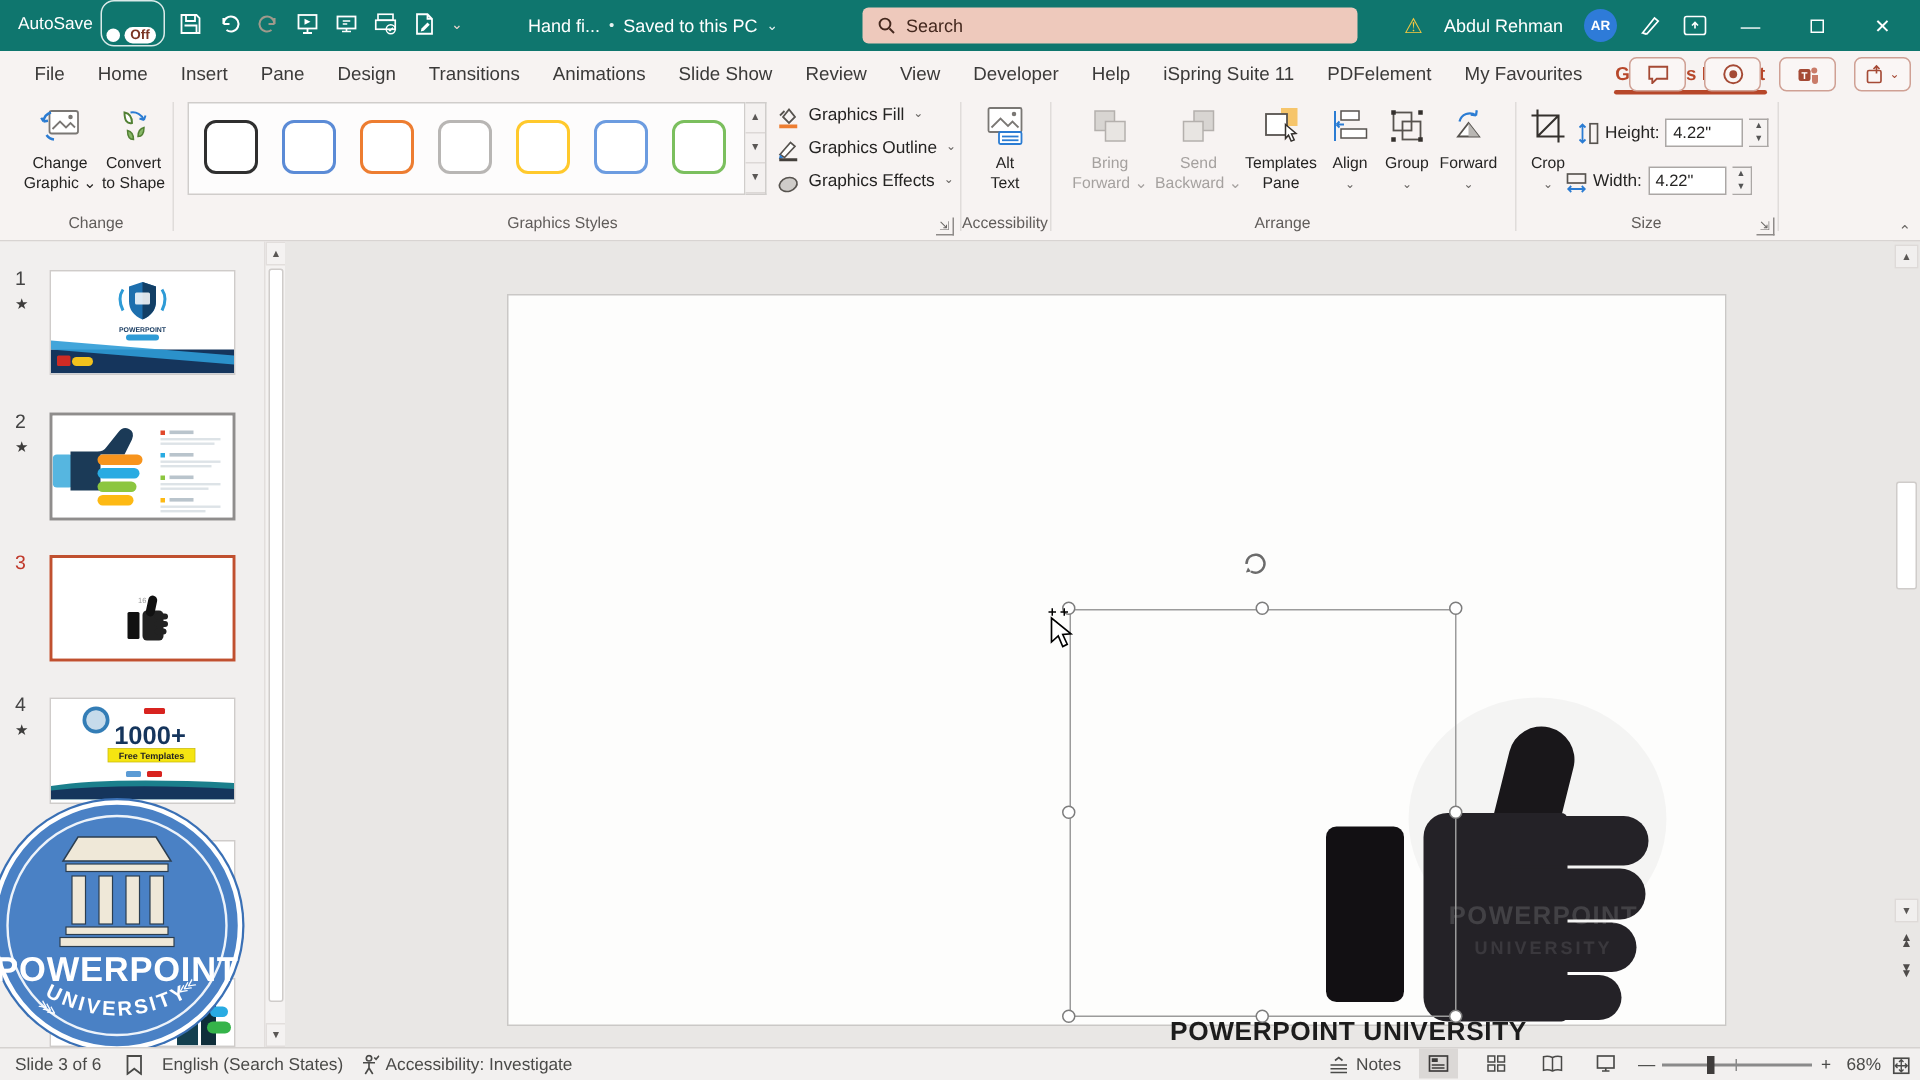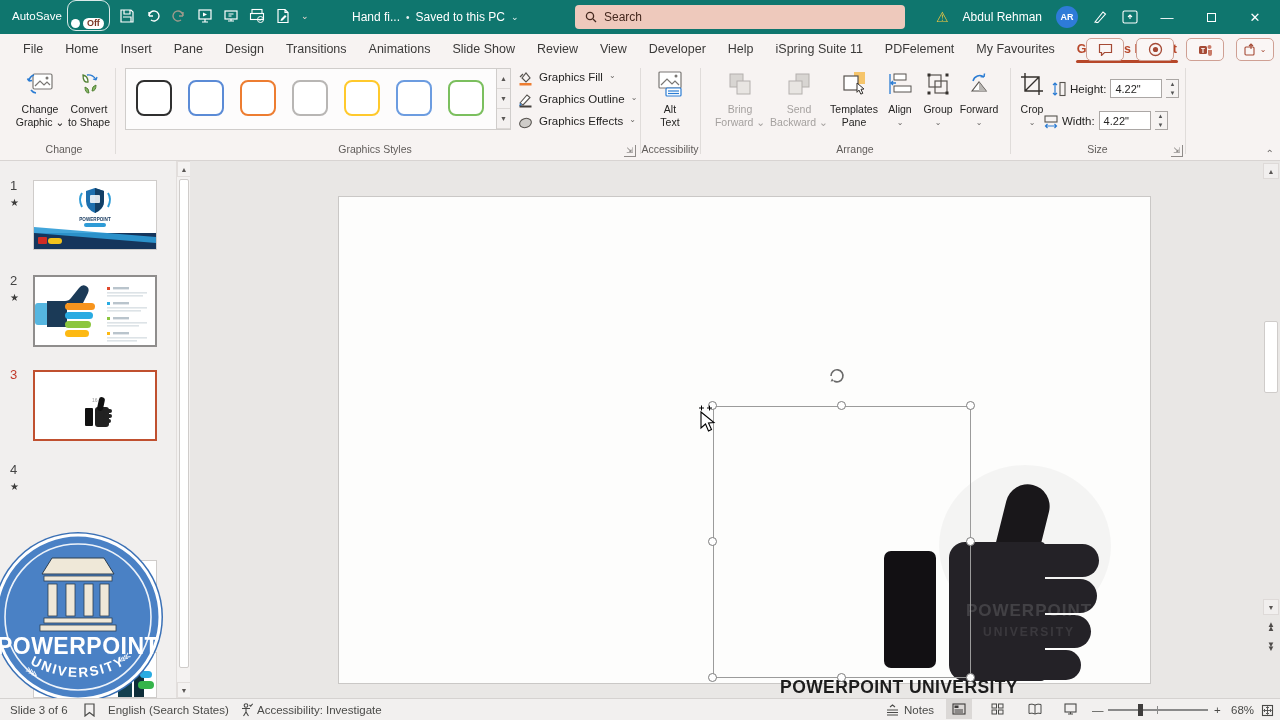--- a/index.html
+++ b/index.html
@@ -512,20 +512,36 @@
       <rect x="60" y="35" width="14" height="20" rx="3" fill="#222"></rect>
       <rect x="63" y="25" width="6" height="14" rx="3" fill="#111" transform="rotate(12 66 32)"></rect>
       <rect x="68" y="37" width="9" height="4" rx="2" fill="#222"></rect>
       <rect x="68" y="42" width="9" height="4" rx="2" fill="#222"></rect>
       <rect x="68" y="47" width="8" height="4" rx="2" fill="#222"></rect>
     </svg>
   </div>
 
   <span class="snum" style="top:301px">4</span>
   <span class="sstar" style="top:320px">★</span>
+  <div class="thumb" style="top:304px;height:71px">
+    <svg width="122" height="67" viewBox="0 0 122 67">
+      <rect width="122" height="67" fill="#fff"></rect>
+      <circle cx="30" cy="14" r="9" fill="#1d6fae" opacity=".9"></circle>
+      <circle cx="30" cy="14" r="6.5" fill="#fff"></circle>
+      <circle cx="30" cy="14" r="6.5" fill="#1d6fae" opacity=".25"></circle>
+      <rect x="62" y="6" width="14" height="4" rx="1" fill="#d8231f"></rect>
+      <text x="66" y="30" font-size="17" font-weight="bold" fill="#15355c" text-anchor="middle">1000+</text>
+      <rect x="38" y="33" width="58" height="9" fill="#f5e511" stroke="#c9b90c" stroke-width=".5"></rect>
+      <text x="67" y="40" font-size="6" font-weight="bold" fill="#232323" text-anchor="middle">Free Templates</text>
+      <rect x="50" y="48" width="10" height="4" rx="1" fill="#5b9bd5"></rect>
+      <rect x="64" y="48" width="10" height="4" rx="1" fill="#d8231f"></rect>
+      <path d="M0 58 q40-6 122-2 v11 h-122z" fill="#1b7f8c"></path>
+      <path d="M0 61 q50-5 122-1 v7 h-122z" fill="#15355c"></path>
+    </svg>
+  </div>
 
   <div class="thumb" style="top:399px;height:71px"></div>
 
   <span class="snum" style="top:489px">6</span>
   <div class="thumb" style="top:491px;height:46px">
     <svg width="122" height="44" viewBox="0 0 122 44">
       <rect width="122" height="44" fill="#fff"></rect>
       <rect x="84" y="6" width="14" height="38" fill="#14404f"></rect>
       <rect x="100" y="14" width="10" height="30" fill="#0f2e3a"></rect>
       <rect x="104" y="28" width="16" height="8" rx="4" fill="#35b44a"></rect>

